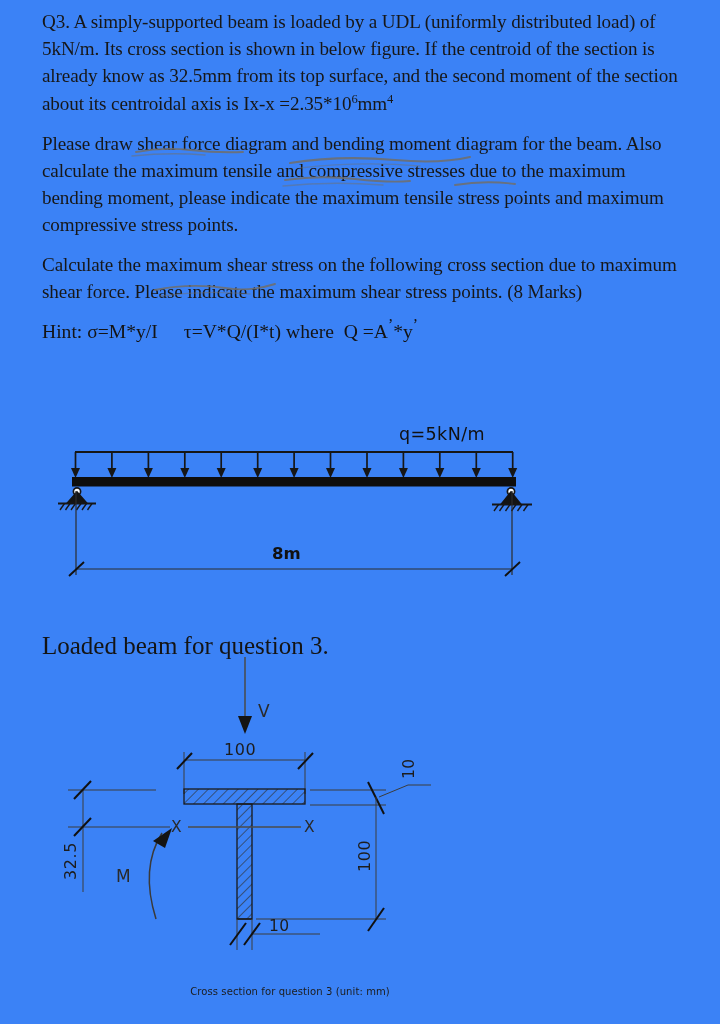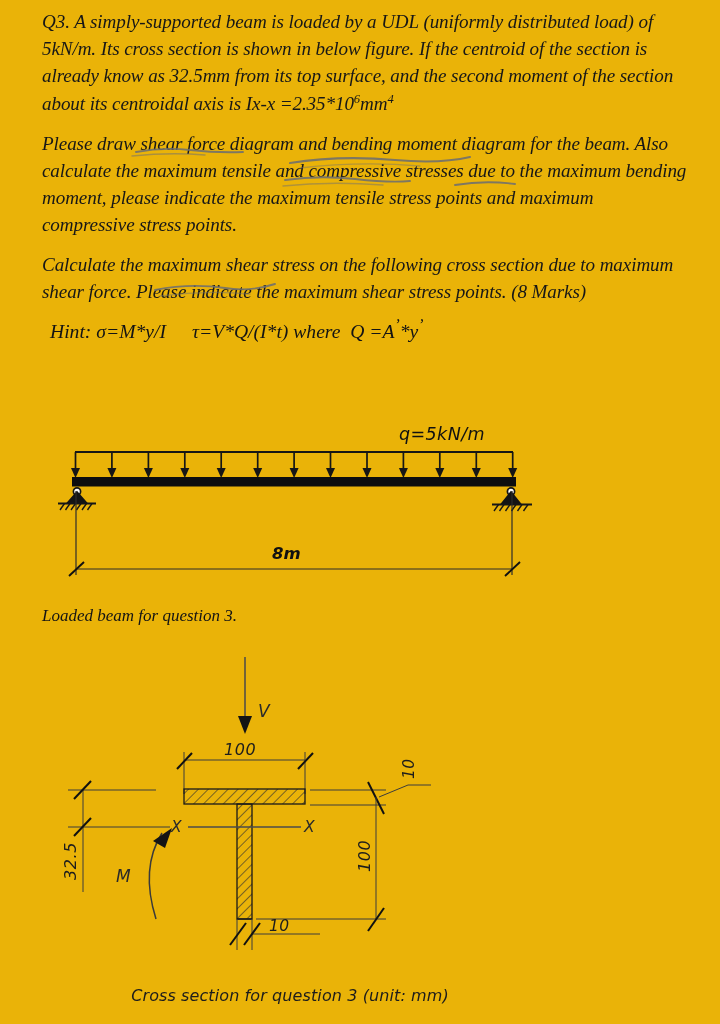--- a/index.html
+++ b/index.html
@@ -13,22 +13,21 @@
     position: relative;
     overflow: hidden;
     font-family: "Liberation Serif", "DejaVu Serif", serif;
     color: #141414;
     -webkit-font-smoothing: antialiased;
   }
 
   .page {
     position: absolute;
     inset: 0;
-    background: #eab308;
-    font-style: italic;
+    background: #3b82f6;
   }
 
   
   .qtext {
     position: absolute;
     left: 42px;
     top: 8px;
     width: 646px;
   }
   .para {
@@ -40,52 +39,52 @@
   }
   .para.p1 { margin-bottom: 13px; }
   .para sup {
     font-size: 0.66em;
     vertical-align: super;
     line-height: 0;
   }
   .hintline {
     font-size: 19.6px;
     line-height: 27px;
-    margin: 13px 0 0 8px;
+    margin: 13px 0 0 0;
     white-space: pre;
   }
   .hintline .gap { display: inline-block; width: 26px; }
   .prime {
     font-size: 0.8em;
     vertical-align: super;
     line-height: 0;
   }
 
   
   .squig {
     position: absolute;
     pointer-events: none;
   }
 
   
   .cap-loaded {
     position: absolute;
     left: 42px;
-    top: 606px;
-    font-size: 17px;
+    top: 632px;
+    font-size: 25px;
     color: #141414;
   }
   .cap-cross {
     position: absolute;
     left: 0;
     top: 986px;
     width: 580px;
     text-align: center;
     font-family: "DejaVu Sans", "Liberation Sans", sans-serif;
-    font-size: 16px;
+    font-size: 10px;
     color: #1c1c1c;
     letter-spacing: 0.1px;
   }
 
   
   .fig-beam {
     position: absolute;
     left: 40px;
     top: 392px;
   }

